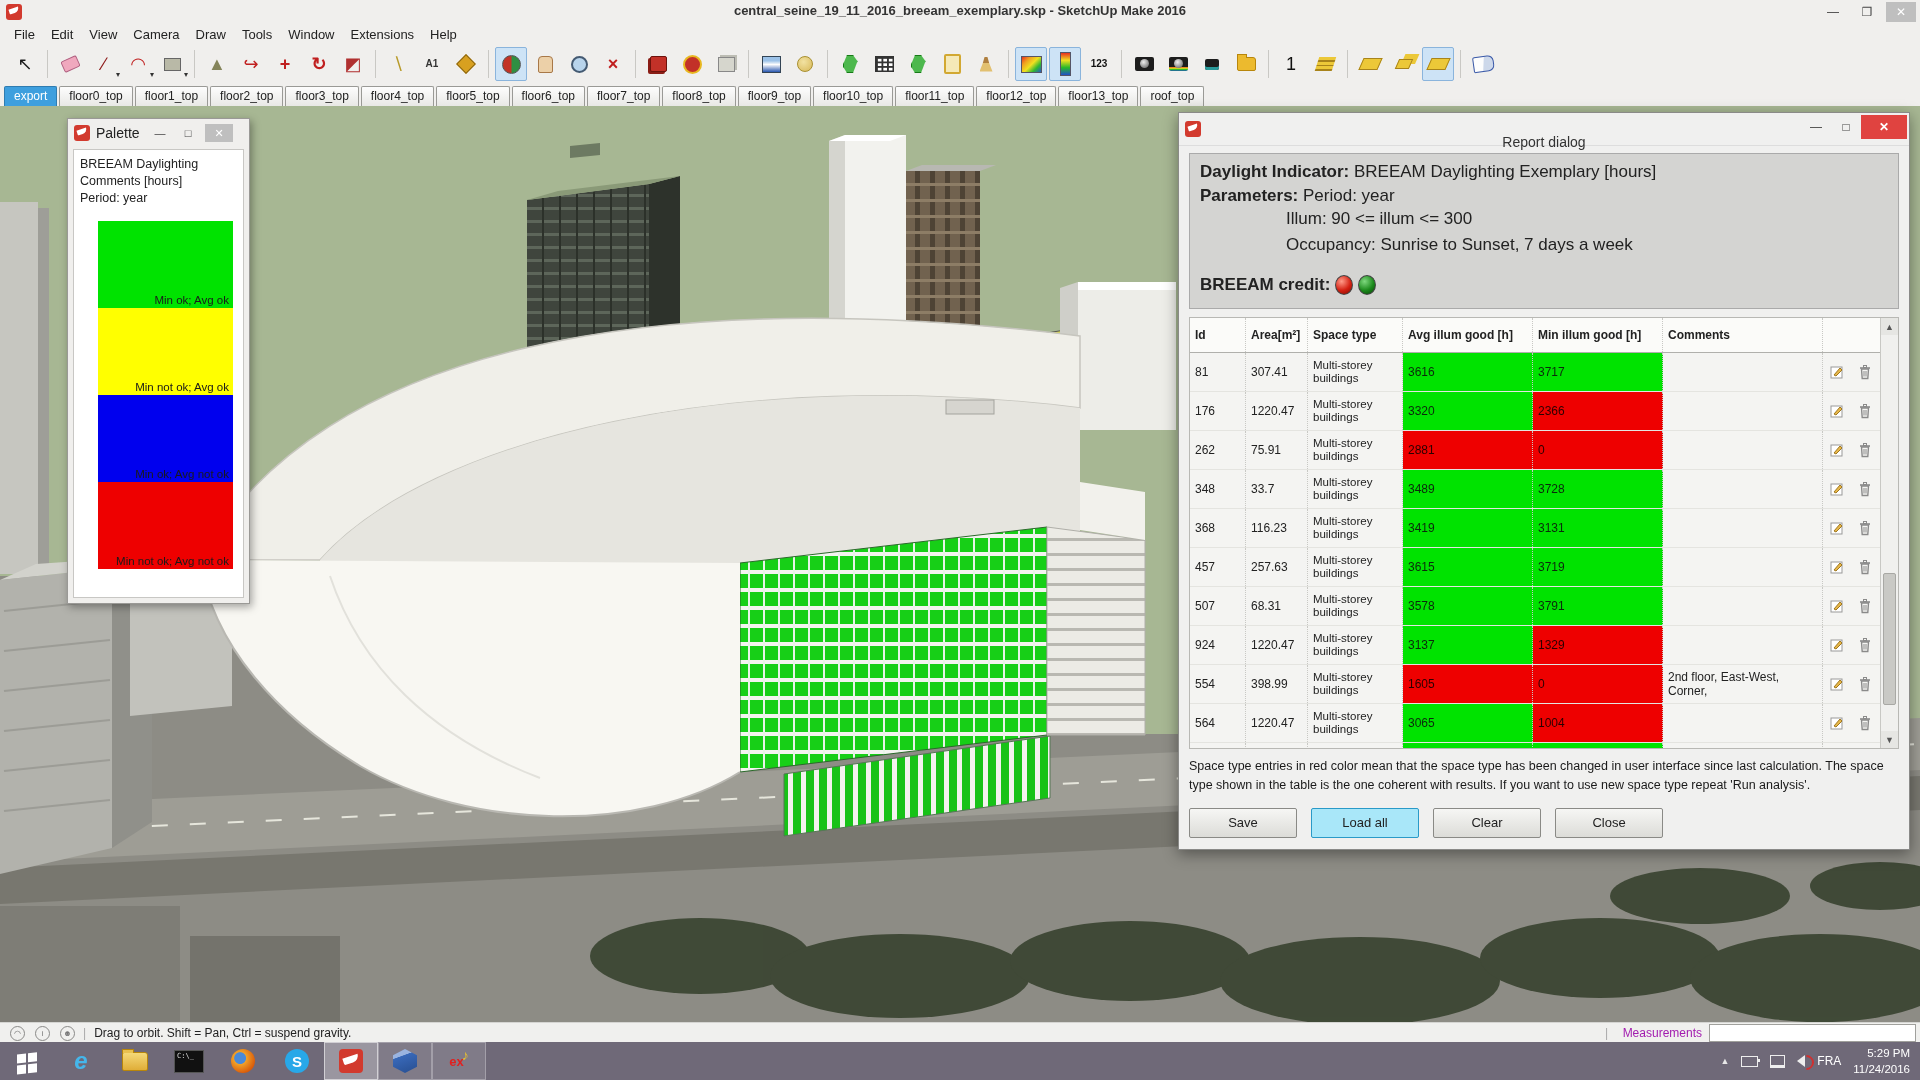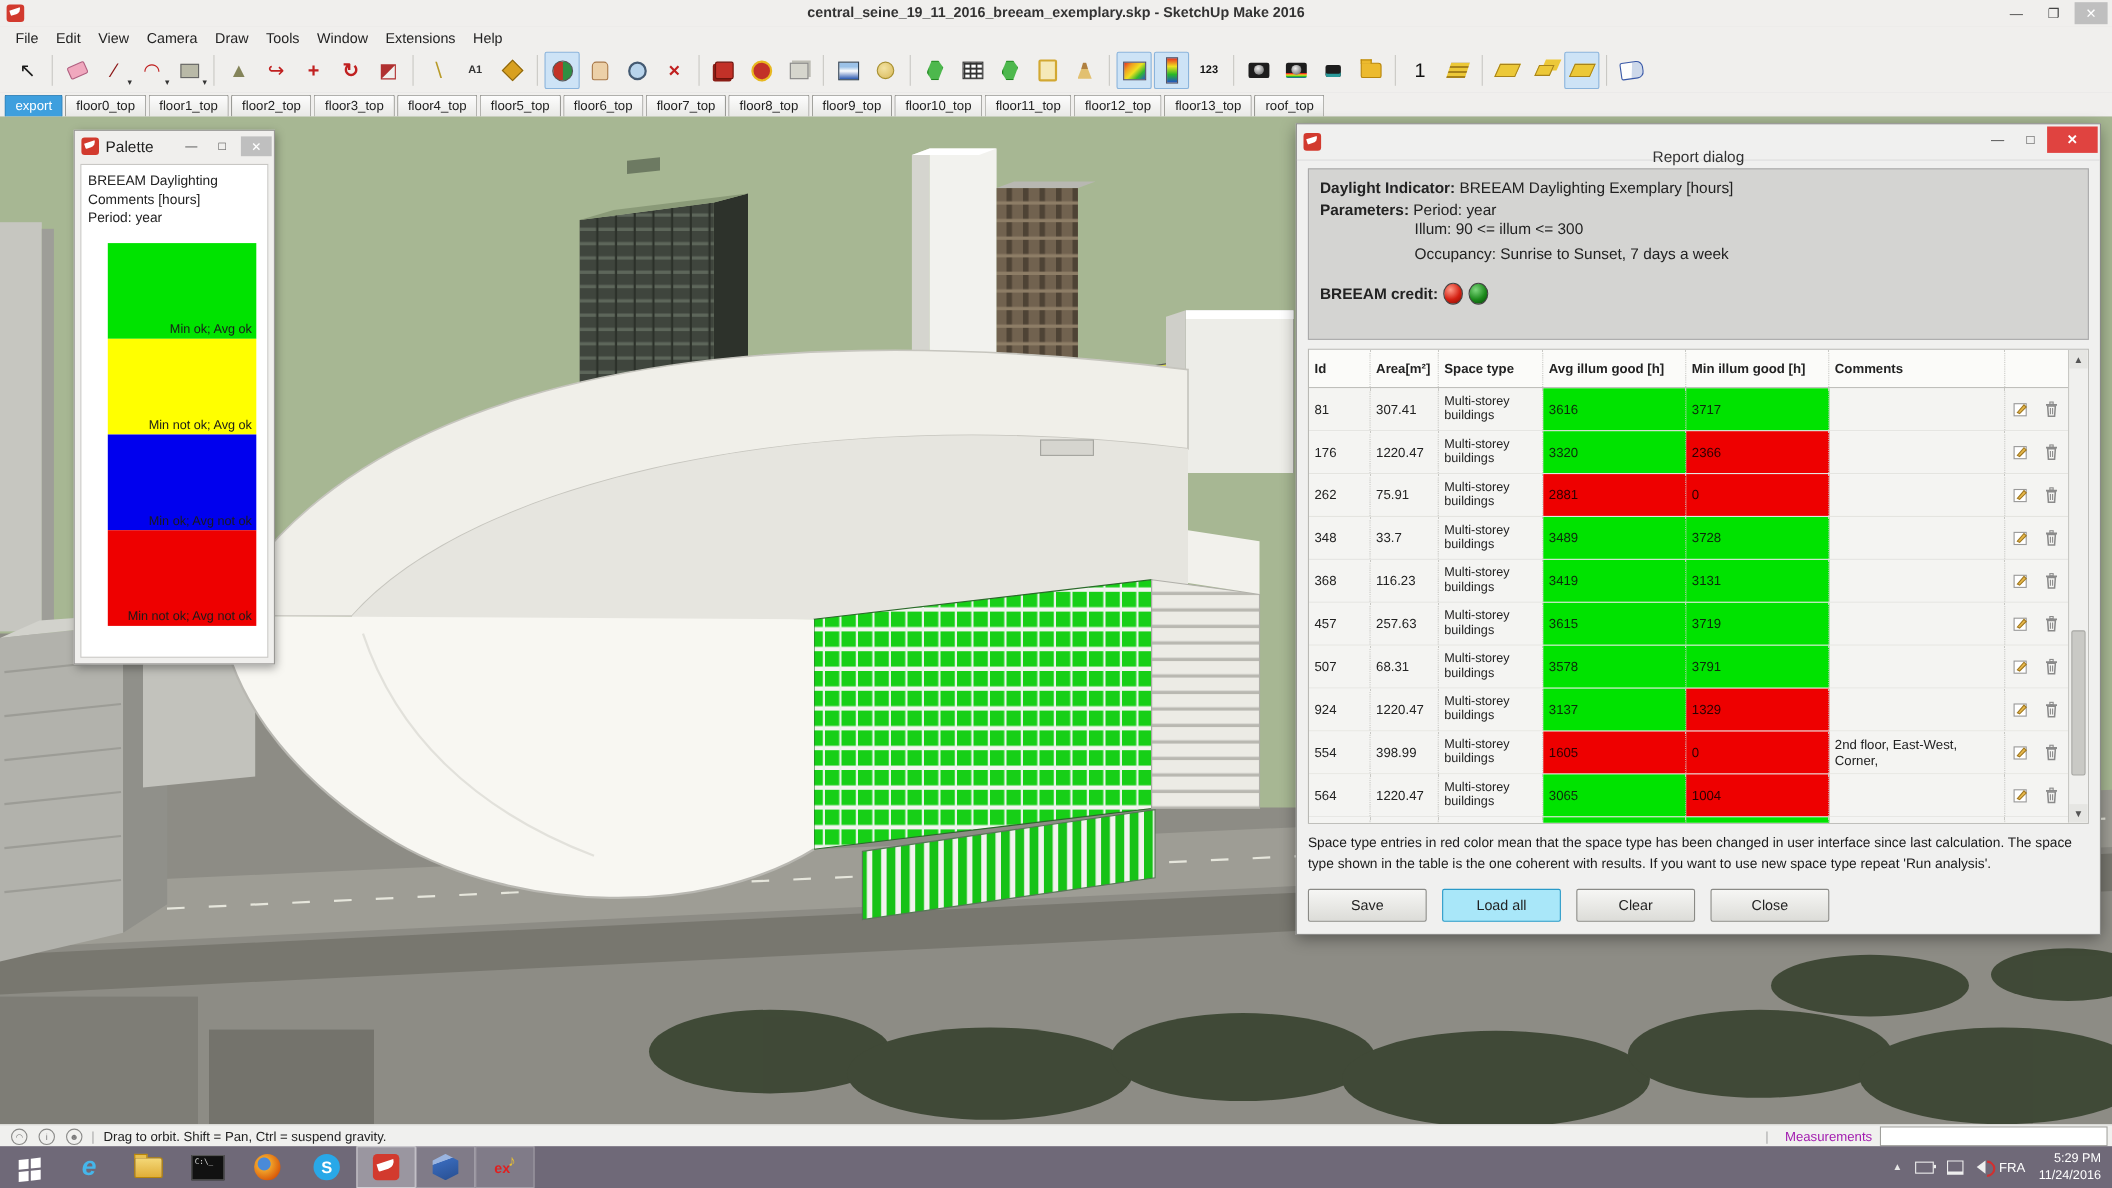--- a/index.html
+++ b/index.html
@@ -56,39 +56,39 @@
   .sh-plane2{width:12px;height:8px;background:#ecc838;border:1px solid #a8831a;transform:skewX(-24deg);box-shadow:4px -5px 0 #ecc838;}
   .sh-book{width:19px;height:14px;background:linear-gradient(100deg,#fdfdfd 48%,#cdd8ea 52%);border:1px solid #3858a8;border-radius:2px 6px 6px 2px;transform:rotate(-8deg);}
   
   .tabbar{position:absolute;top:84px;left:0;right:0;height:22px;background:#f0efed;border-bottom:1px solid #cfcecb;display:flex;align-items:flex-end;padding-left:4px;}
   .tab{font-size:12px;padding:2px 9px 3px;border:1px solid #9a9a96;border-bottom:none;background:linear-gradient(#fdfdfd,#e8e8e5);margin-right:2px;border-radius:2px 2px 0 0;color:#222;white-space:nowrap;}
   .tab.active{background:#3e9fde;color:#fff;border-color:#2f7cb0;}
   
   .viewport{position:absolute;top:106px;left:0;width:1920px;height:916px;overflow:hidden;background:#a7b793;}
   
   .palette{position:absolute;left:67px;top:118px;width:181px;height:484px;background:#f0efed;border:1px solid #9a9996;box-shadow:2px 3px 8px rgba(0,0,0,.35);}
-  .pal-titlebar{height:28px;display:flex;align-items:center;padding:0 2px 0 6px;gap:6px;}
+  .pal-titlebar{height:28px;display:flex;align-items:center;padding:0 16px 0 6px;gap:6px;}
   .pal-title{font-size:14px;flex:1;}
   .pal-btn{width:22px;height:18px;display:flex;align-items:center;justify-content:center;font-size:11px;color:#444;}
   .pal-btn.close{background:#bfbfbf;color:#fff;width:28px;}
   .pal-body{position:absolute;left:5px;right:5px;top:30px;bottom:5px;background:#fff;border:1px solid #c8c7c4;padding:6px 10px 24px 6px;}
   .pal-line{font-size:12.5px;line-height:1.35;color:#222;}
   .legend{margin-top:14px;margin-left:18px;}
   .legend-block{height:87px;position:relative;}
   .legend-label{position:absolute;right:4px;bottom:2px;font-size:11.5px;color:#1a1a1a;}
   
   .dialog{position:absolute;left:1178px;top:112px;width:730px;height:736px;background:#f0f0ef;border:1px solid #8a8a88;box-shadow:0 4px 14px rgba(0,0,0,.4);}
   .dlg-titlebar{height:32px;position:relative;display:flex;align-items:center;border-bottom:1px solid #ddd;}
   .dlg-titlebar .su-logo{margin-left:6px;}
   .dlg-title{position:absolute;left:0;right:0;text-align:center;font-size:14px;color:#333;margin-top:25px;}
   .dlg-controls{position:absolute;right:2px;top:0;display:flex;height:28px;align-items:center;}
   .dlg-wc{width:30px;height:24px;display:flex;align-items:center;justify-content:center;font-size:12px;color:#444;}
   .dlg-wc.close{background:#e04340;color:#fff;width:46px;font-weight:bold;}
   .dlg-body{position:absolute;left:10px;right:10px;top:40px;bottom:8px;}
-  .info-panel{background:#d4d4d2;border:1px solid #aaa;padding:8px 10px;height:138px;font-size:14px;}
+  .info-panel{background:#d4d4d2;border:1px solid #aaa;padding:8px 10px;height:138px;font-size:17px;}
   .info-row{margin-bottom:4px;}
   .blabel{font-weight:bold;}
   .param-line{margin-left:86px;line-height:1.55;}
   .credit-row{margin-top:16px;display:flex;align-items:center;gap:5px;}
   .led{width:16px;height:18px;border-radius:50%;border:1px solid #444;}
   .led-red{background:radial-gradient(circle at 35% 30%,#ff9a88,#d42012 55%,#7c0a00);}
   .led-green{background:radial-gradient(circle at 35% 30%,#7ed87e,#1c8a1c 55%,#064006);}
   
   .tbl-wrap{position:relative;margin-top:8px;height:430px;border:1px solid #b8b8b4;background:#fff;overflow:hidden;}
   .tbl{position:absolute;left:0;top:0;right:17px;}

